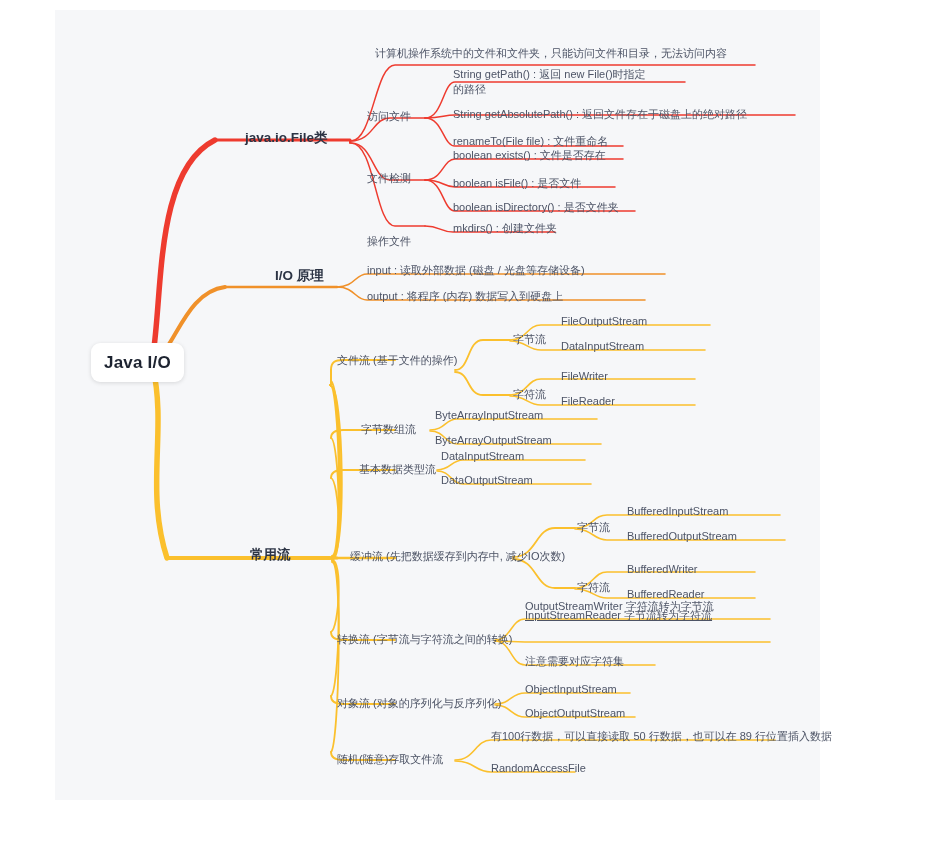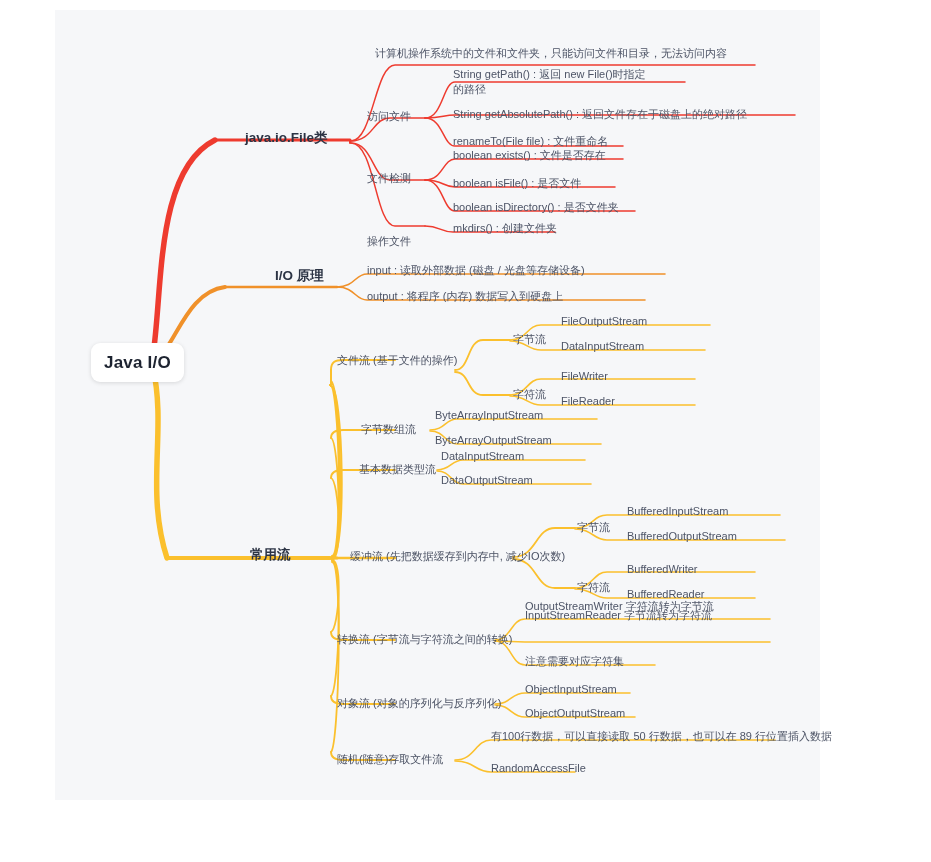--- a/index.html
+++ b/index.html
@@ -240,21 +240,21 @@
   <div class="node leaf-node" style="left:572px; top:520px;">BufferedOutputStream</div>
 
   <div class="node sub-node" style="left:522px; top:571px;">字符流</div>
 
   <div class="node leaf-node" style="left:572px; top:553px;">BufferedWriter</div>
 
   <div class="node leaf-node" style="left:572px; top:578px;">BufferedReader</div>
 
   <div class="node sub-node" style="left:282px; top:623px;">转换流 (字节流与字符流之间的转换)</div>
 
-  <div class="node leaf-node" style="left:470px; top:599px;">InputStreamReader 字节流转为字符流</div>
+  <div class="node leaf-node" style="left:470px; top:599px;text-decoration:underline;">InputStreamReader 字节流转为字符流</div>
 
   <div class="node leaf-node" style="left:470px; top:590px;">OutputStreamWriter 字符流转为字节流</div>
 
   <div class="node leaf-node" style="left:470px; top:645px;">注意需要对应字符集</div>
 
   <div class="node sub-node" style="left:282px; top:687px;">对象流 (对象的序列化与反序列化)</div>
 
   <div class="node leaf-node" style="left:470px; top:673px;">ObjectInputStream</div>
 
   <div class="node leaf-node" style="left:470px; top:697px;">ObjectOutputStream</div>

